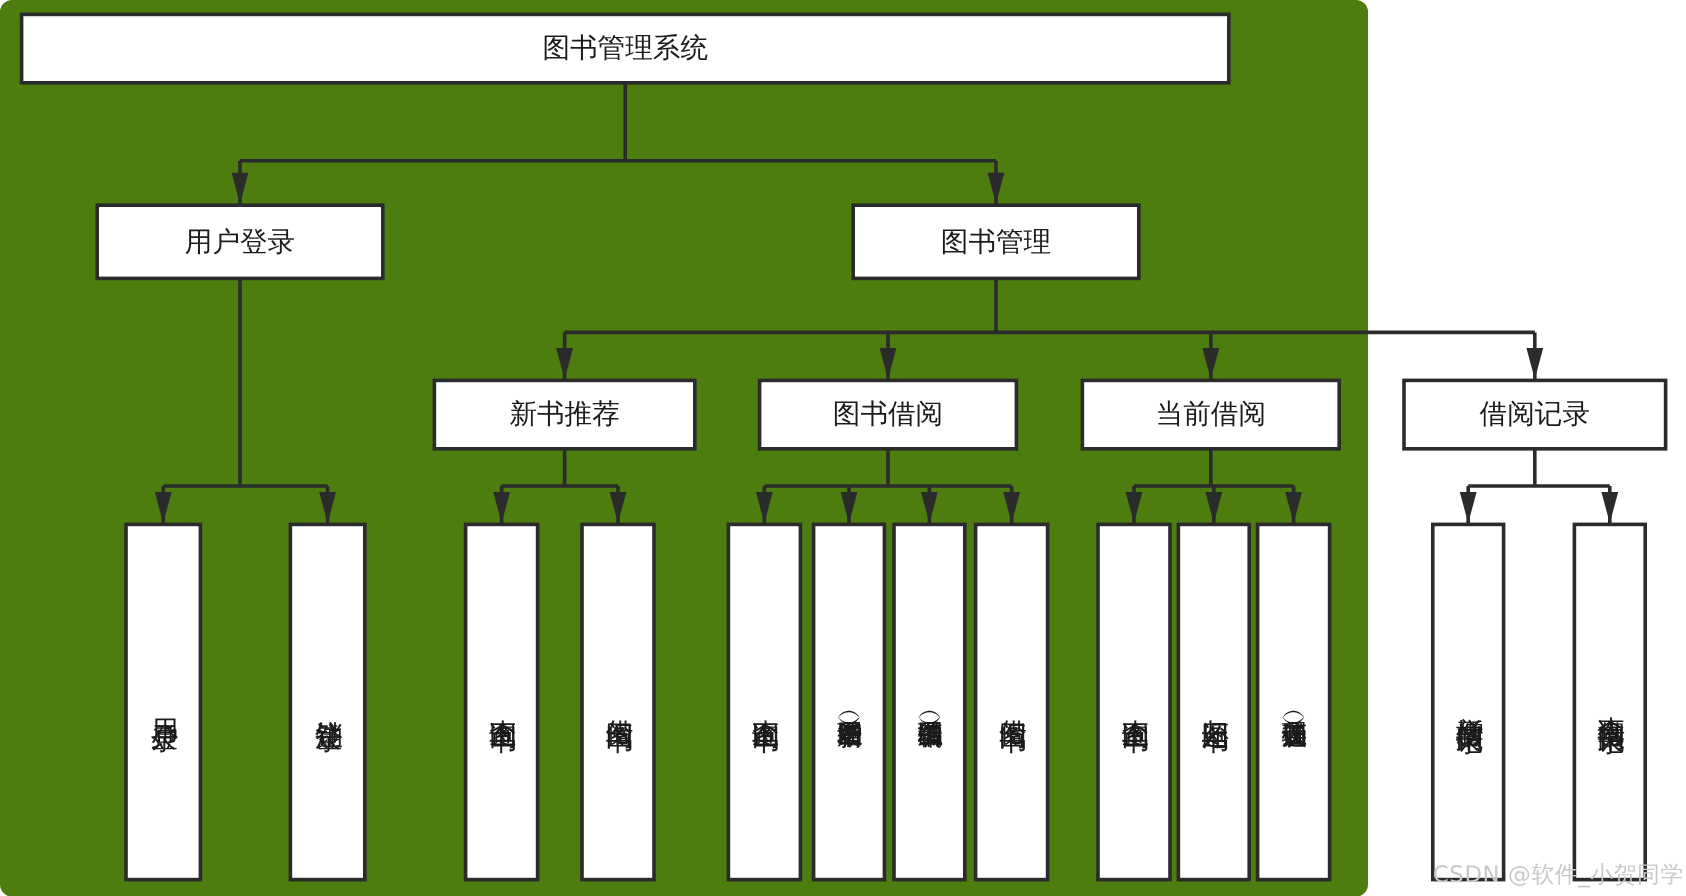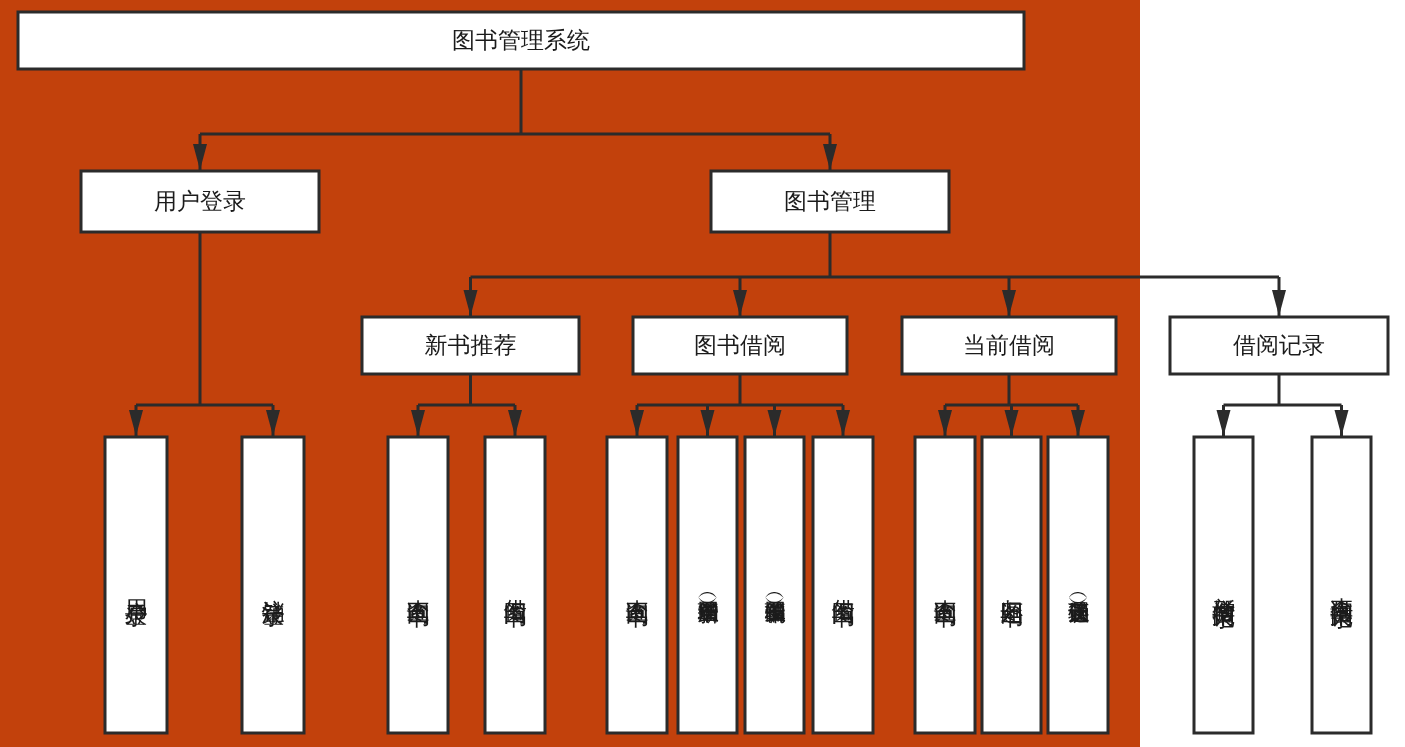--- a/index.html
+++ b/index.html
@@ -11,21 +11,22 @@
   body {
     width: 1405px;
     height: 747px;
     overflow: hidden;
     font-family: "DejaVu Sans", "Liberation Sans", sans-serif;
   }
   #diagram-root {
     position: relative;
     width: 1140px;
     height: 747px;
-    background: #c2410c;
+    background: #4d7c0f;
+    border-radius: 10px;
   }
   #flow-svg {
     position: absolute;
     left: 0;
     top: 0;
     width: 1405px;
     height: 747px;
   }
   .node-rect {
     fill: #ffffff;
@@ -175,14 +176,15 @@
       <div class="leaf-label" style="left: 678px; top: 437px; width: 59px; height: 296px; font-size: 21px; letter-spacing: 0px;">新增图书（管理员）</div>
       <div class="leaf-label" style="left: 745px; top: 437px; width: 59px; height: 296px; font-size: 21px; letter-spacing: 0px;">编辑图书（管理员）</div>
       <div class="leaf-label" style="left: 813px; top: 437px; width: 60px; height: 296px;">借阅图书</div>
       <div class="leaf-label" style="left: 915px; top: 437px; width: 60px; height: 296px;">查询图书</div>
       <div class="leaf-label" style="left: 982px; top: 437px; width: 59px; height: 296px;">归还图书</div>
       <div class="leaf-label" style="left: 1048px; top: 437px; width: 60px; height: 296px; font-size: 21px; letter-spacing: 0px;">确认归还（管理员）</div>
       <div class="leaf-label" style="left: 1194px; top: 437px; width: 59px; height: 296px;">新增借阅记录</div>
       <div class="leaf-label" style="left: 1312px; top: 437px; width: 59px; height: 296px;">查询借阅记录</div>
     </div>
 
+  <div class="watermark" style="left: 1194px; top: 716px;">CSDN @软件_小贺同学</div>
 
 </div>
 
 </body></html>

